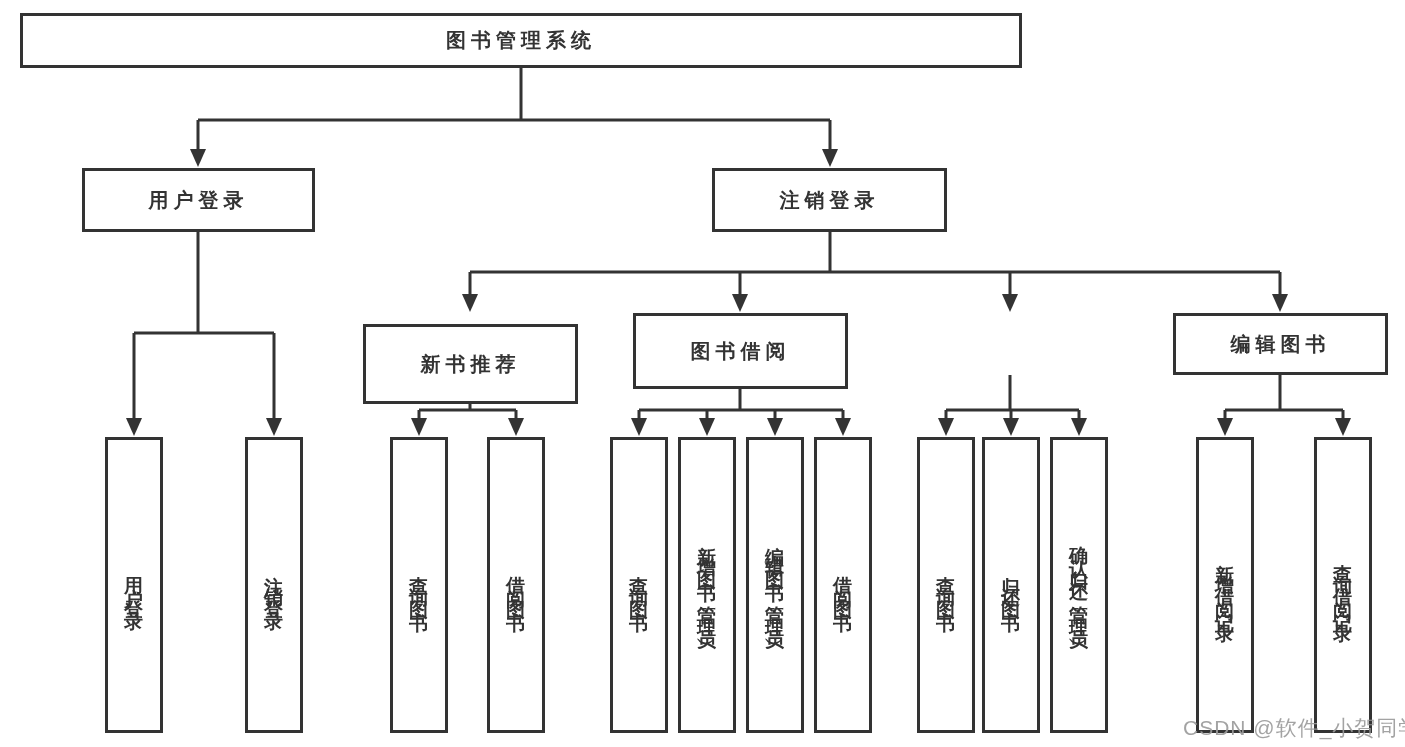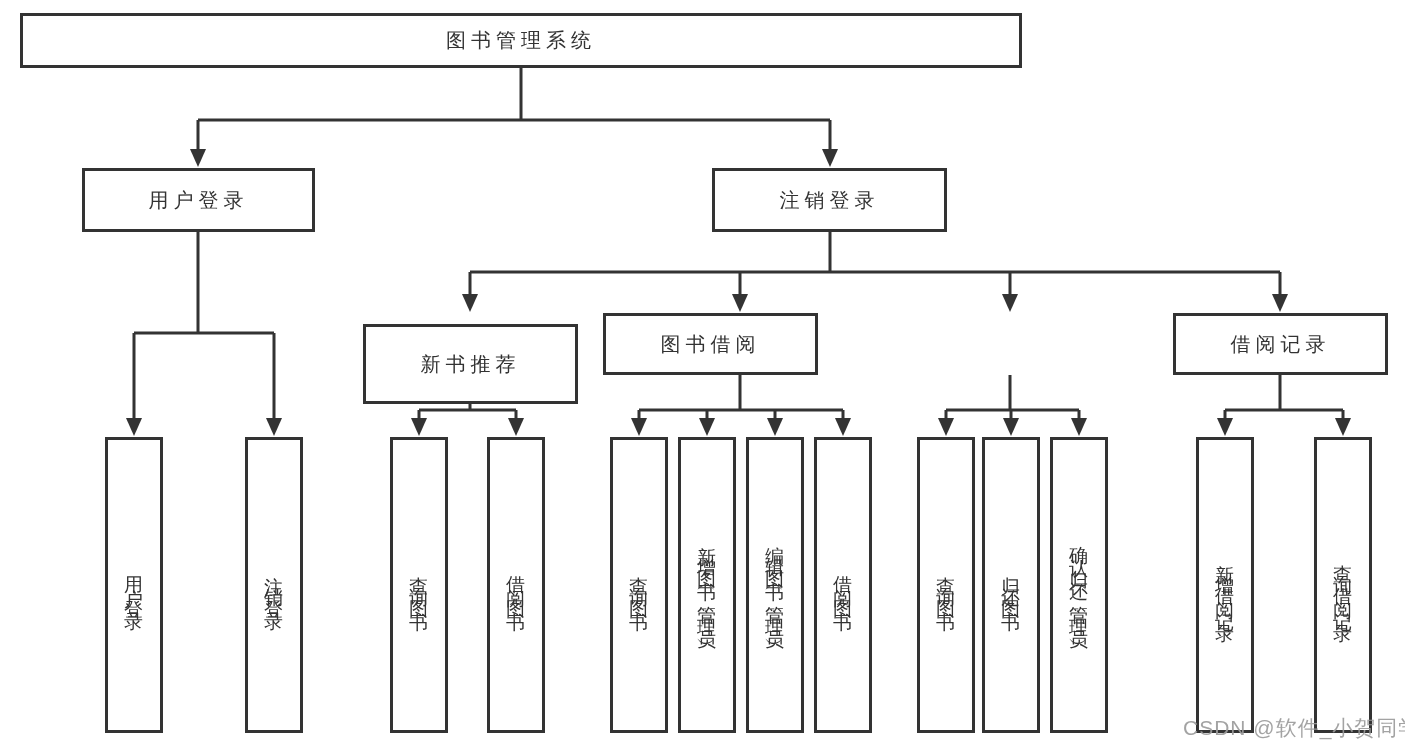--- a/index.html
+++ b/index.html
@@ -24,20 +24,21 @@
   .node {
     position: absolute;
     box-sizing: border-box;
     background: #ffffff;
     border: 3px solid #333333;
     display: flex;
     align-items: center;
     justify-content: center;
     color: #333333;
     z-index: 2;
+    font-weight: bold;
   }
   .node.h .label {
     font-size: 20px;
     letter-spacing: 5px;
     white-space: nowrap;
   }
   .node.v {
     justify-content: center;
   }
   .node.v .label {
@@ -104,25 +105,25 @@
   <div class="node h" style="left:82px; top:168px; width:233px; height:64px;">
     <span class="label">用户登录</span>
   </div>
   <div class="node h" style="left:712px; top:168px; width:235px; height:64px;">
     <span class="label">注销登录</span>
   </div>
 
   <div class="node h" style="left:363px; top:324px; width:215px; height:80px;">
     <span class="label">新书推荐</span>
   </div>
-  <div class="node h" style="left:603px; top:313px; width:215px; height:62px;">
+  <div class="node h" style="left:633px; top:313px; width:215px; height:76px;">
     <span class="label">图书借阅</span>
   </div>
   <div class="node h" style="left:1173px; top:313px; width:215px; height:62px;">
-    <span class="label">借阅记录</span>
+    <span class="label">编辑图书</span>
   </div>
 
   <div class="node v" style="left:105px; top:437px; width:58px; height:296px;">
     <span class="label">用户登录</span>
   </div>
   <div class="node v" style="left:245px; top:437px; width:58px; height:296px;">
     <span class="label">注销登录</span>
   </div>
 
   <div class="node v" style="left:390px; top:437px; width:58px; height:296px;">

